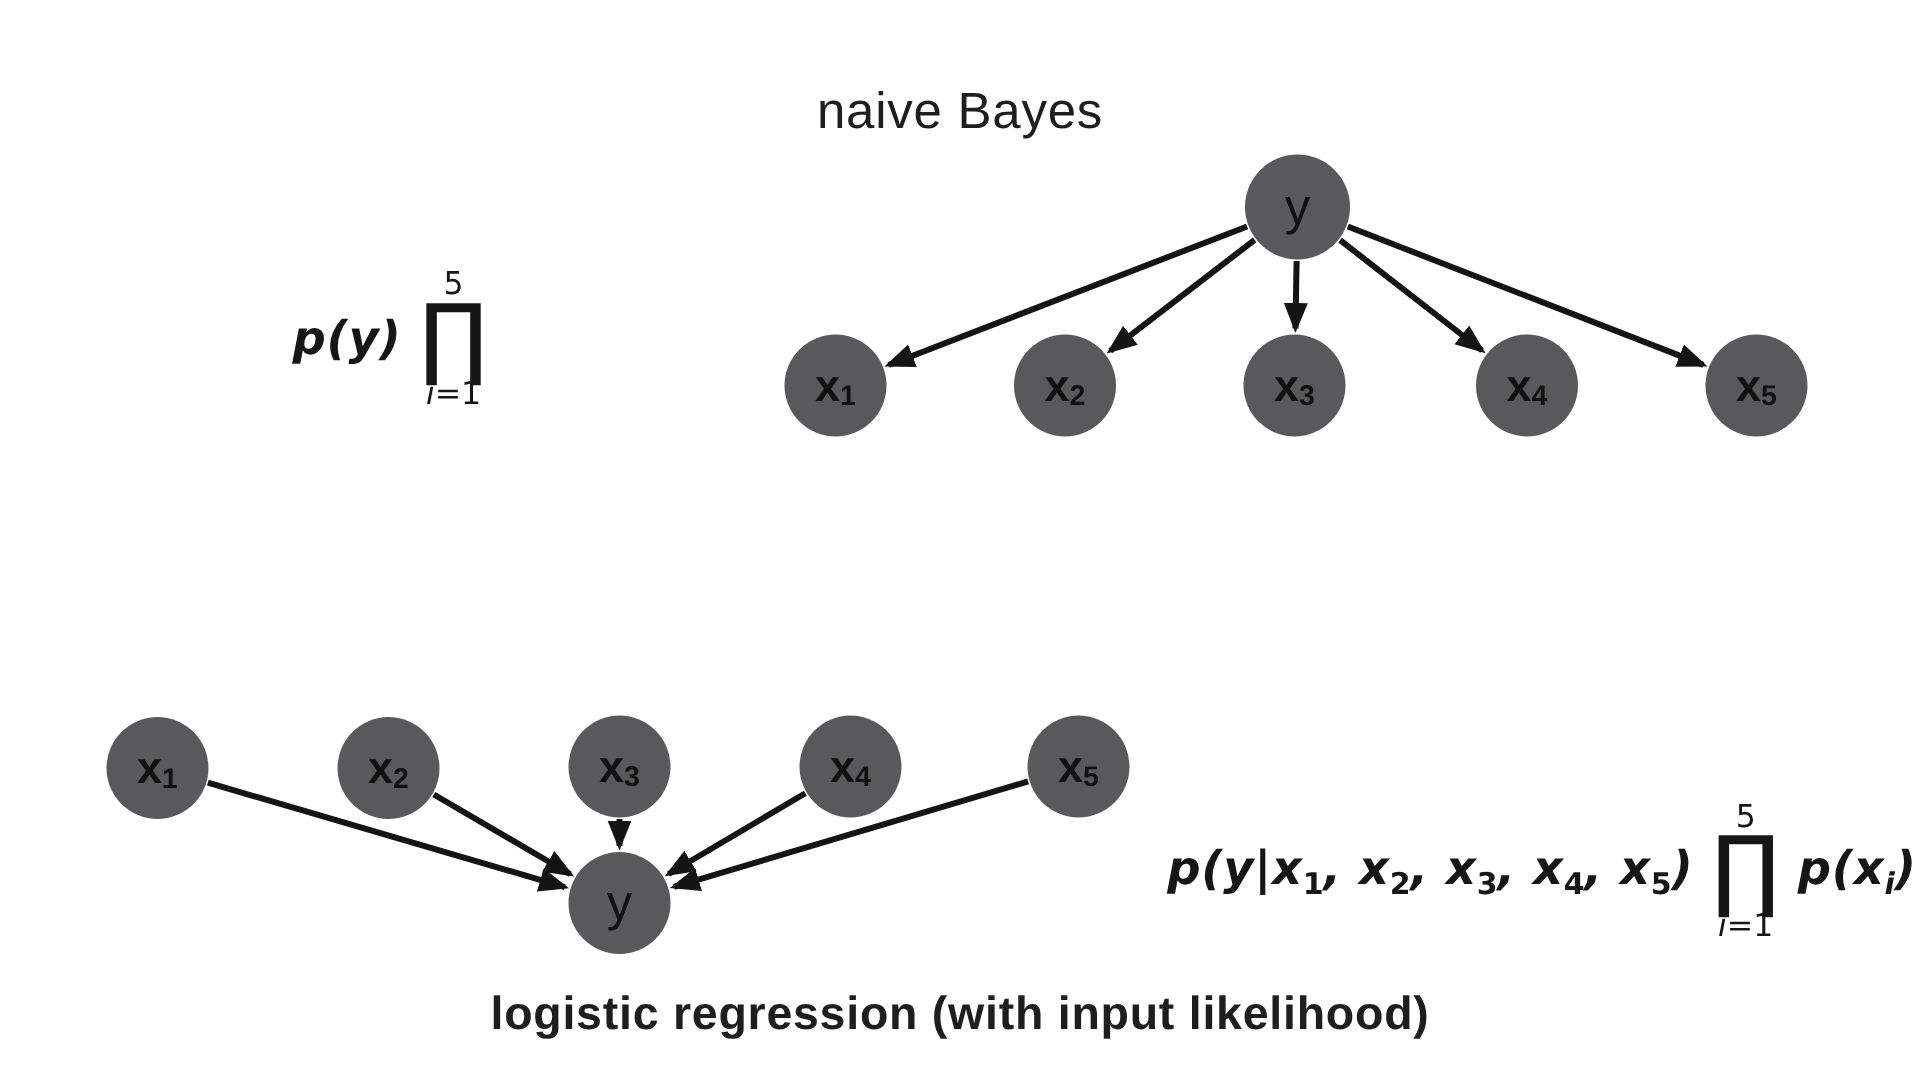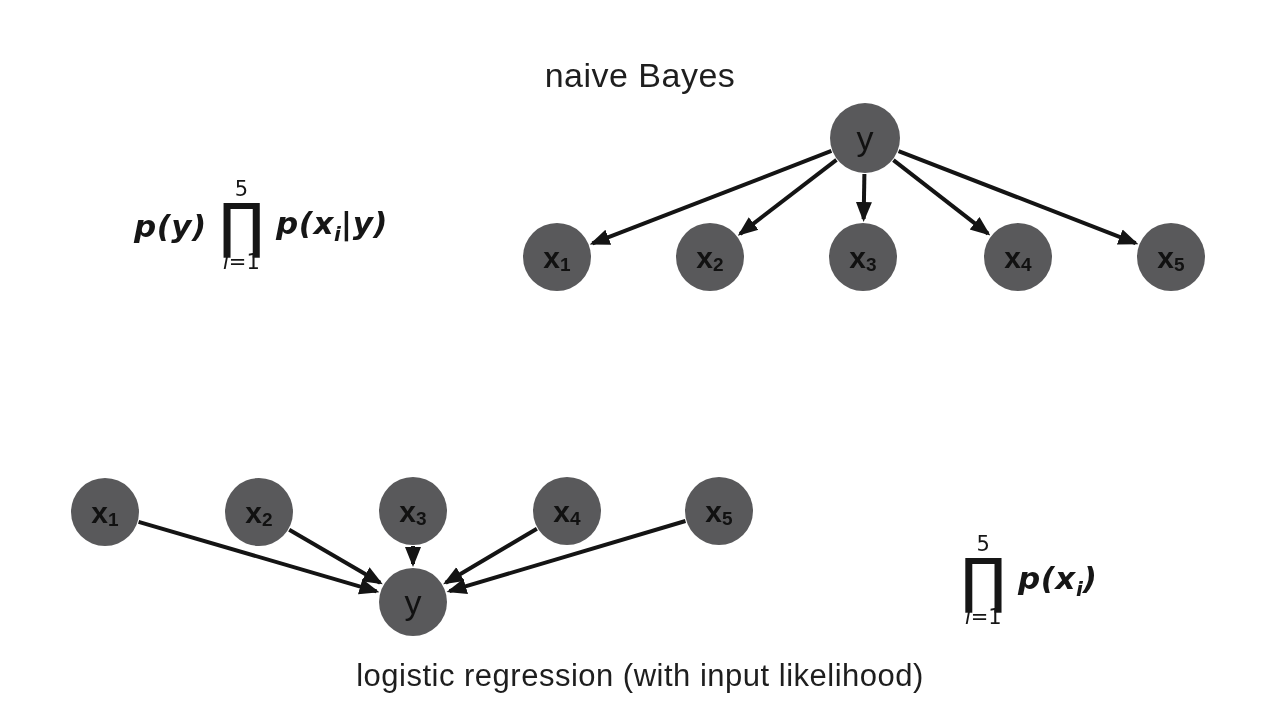--- a/index.html
+++ b/index.html
@@ -7,21 +7,21 @@
     position:relative;width:1280px;height:720px;background:#ffffff;
     overflow:hidden;font-family:"Liberation Sans",sans-serif;
   }
   .graph-svg{position:absolute;left:0;top:0;}
   .title{
     position:absolute;left:640px;top:75px;transform:translate(-50%,-50%);
     font-size:34px;font-weight:400;color:#1e1e1e;letter-spacing:0.5px;white-space:nowrap;
   }
   .caption{
     position:absolute;left:640px;top:676px;transform:translate(-50%,-50%);
-    font-size:31px;font-weight:400;color:#1e1e1e;letter-spacing:0.5px;white-space:nowrap;
+    font-size:31px;font-weight:700;color:#1e1e1e;letter-spacing:0.5px;white-space:nowrap;
   }
   .formula{
     position:absolute;display:flex;align-items:center;gap:10px;
     color:#161616;font-family:"DejaVu Sans",sans-serif;white-space:nowrap;
   }
   .formula-nb{left:261px;top:226px;transform:translate(-50%,-50%);}
   .formula-lr{left:1028px;top:581px;transform:translate(-50%,-50%);}
   .math{font-size:31px;font-style:italic;letter-spacing:0.5px;font-weight:bold;}
   .math .mtext{font-style:italic;}
   .math .msub{font-size:20px;font-style:normal;vertical-align:-7px;letter-spacing:0;}
@@ -111,24 +111,24 @@
 
   <div class="title">naive Bayes</div>
 
   <div class="formula formula-nb">
     <span class="math"><span class="mtext">p(y)</span></span>
     <span class="prod-block">
       <span class="prod-limit">5</span>
       <span class="prod-symbol">∏</span>
       <span class="prod-limit"><span class="limvar">i</span><span>=1</span></span>
     </span>
-    <span class="math"><span class="mtext">p(x</span><span class="msub it">i</span><span class="mtext">|y)</span></span>
   </div>
 
   <div class="formula formula-lr">
+    <span class="math"><span class="mtext">p(y|x</span><span class="msub">1</span><span class="mtext">, x</span><span class="msub">2</span><span class="mtext">, x</span><span class="msub">3</span><span class="mtext">, x</span><span class="msub">4</span><span class="mtext">, x</span><span class="msub">5</span><span class="mtext">)</span></span>
     <span class="prod-block">
       <span class="prod-limit">5</span>
       <span class="prod-symbol">∏</span>
       <span class="prod-limit"><span class="limvar">i</span><span>=1</span></span>
     </span>
     <span class="math"><span class="mtext">p(x</span><span class="msub it">i</span><span class="mtext">)</span></span>
   </div>
 
   <div class="caption">logistic regression (with input likelihood)</div>
 

